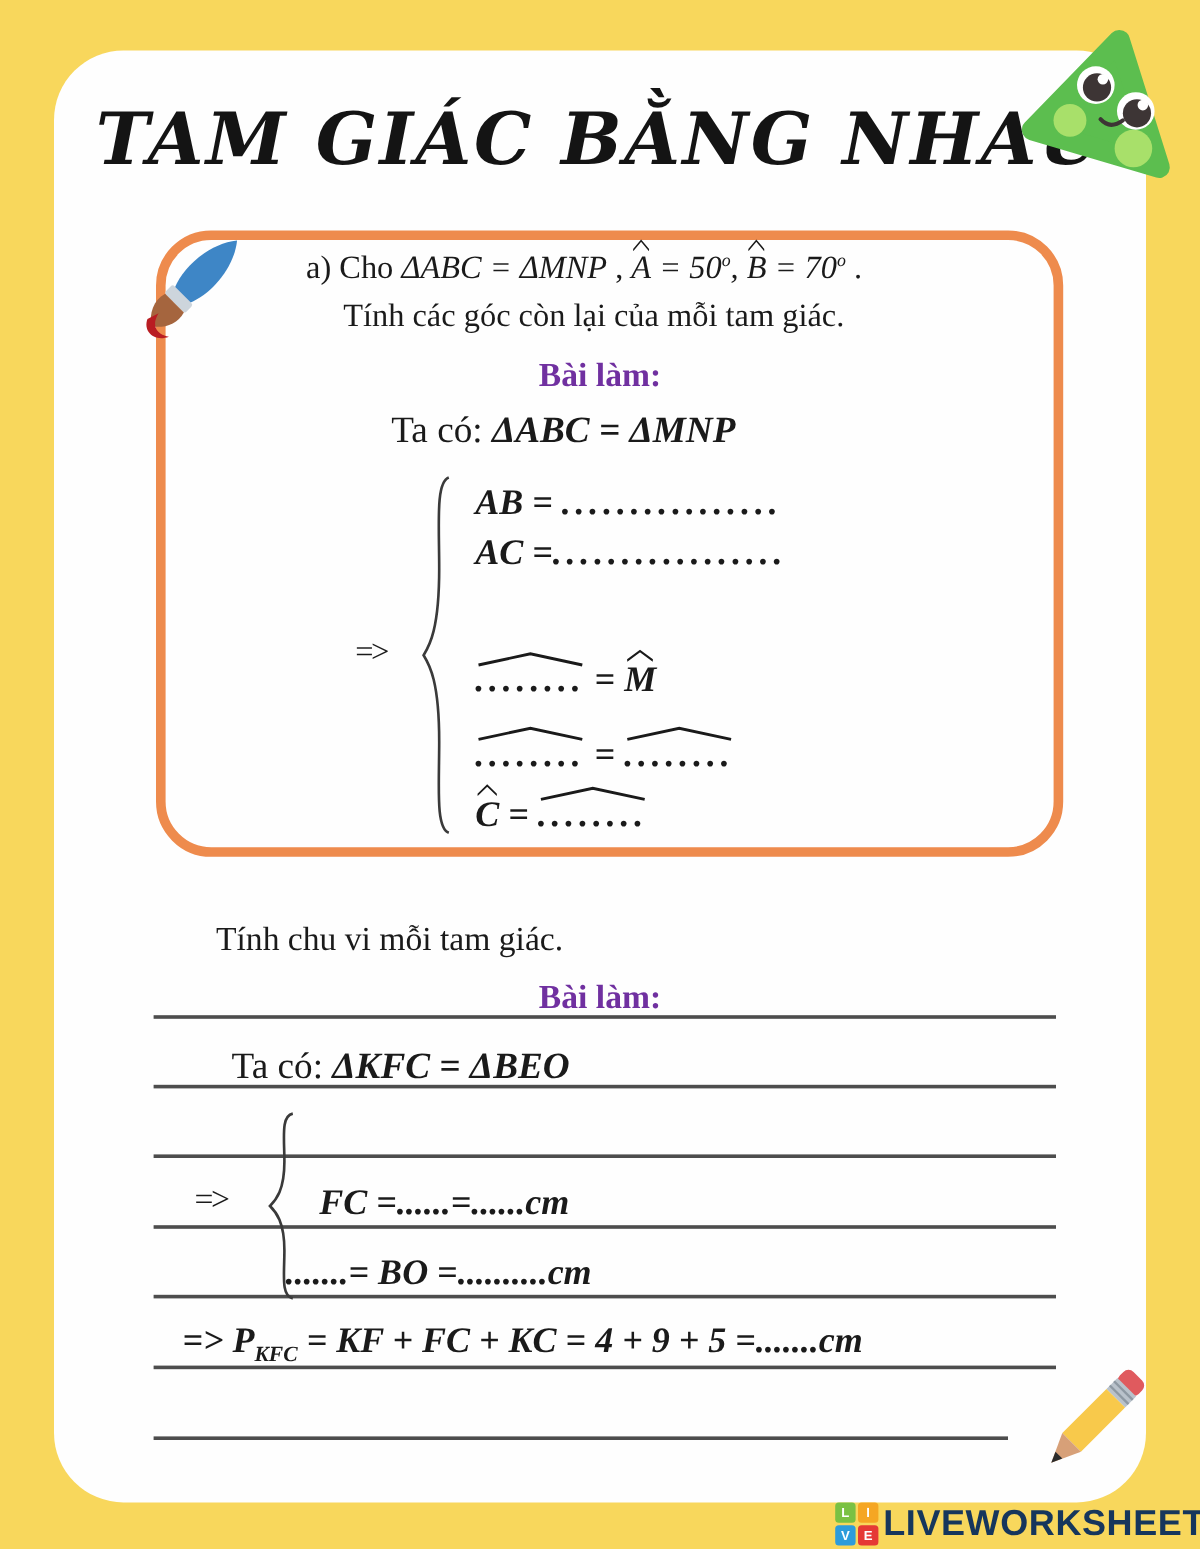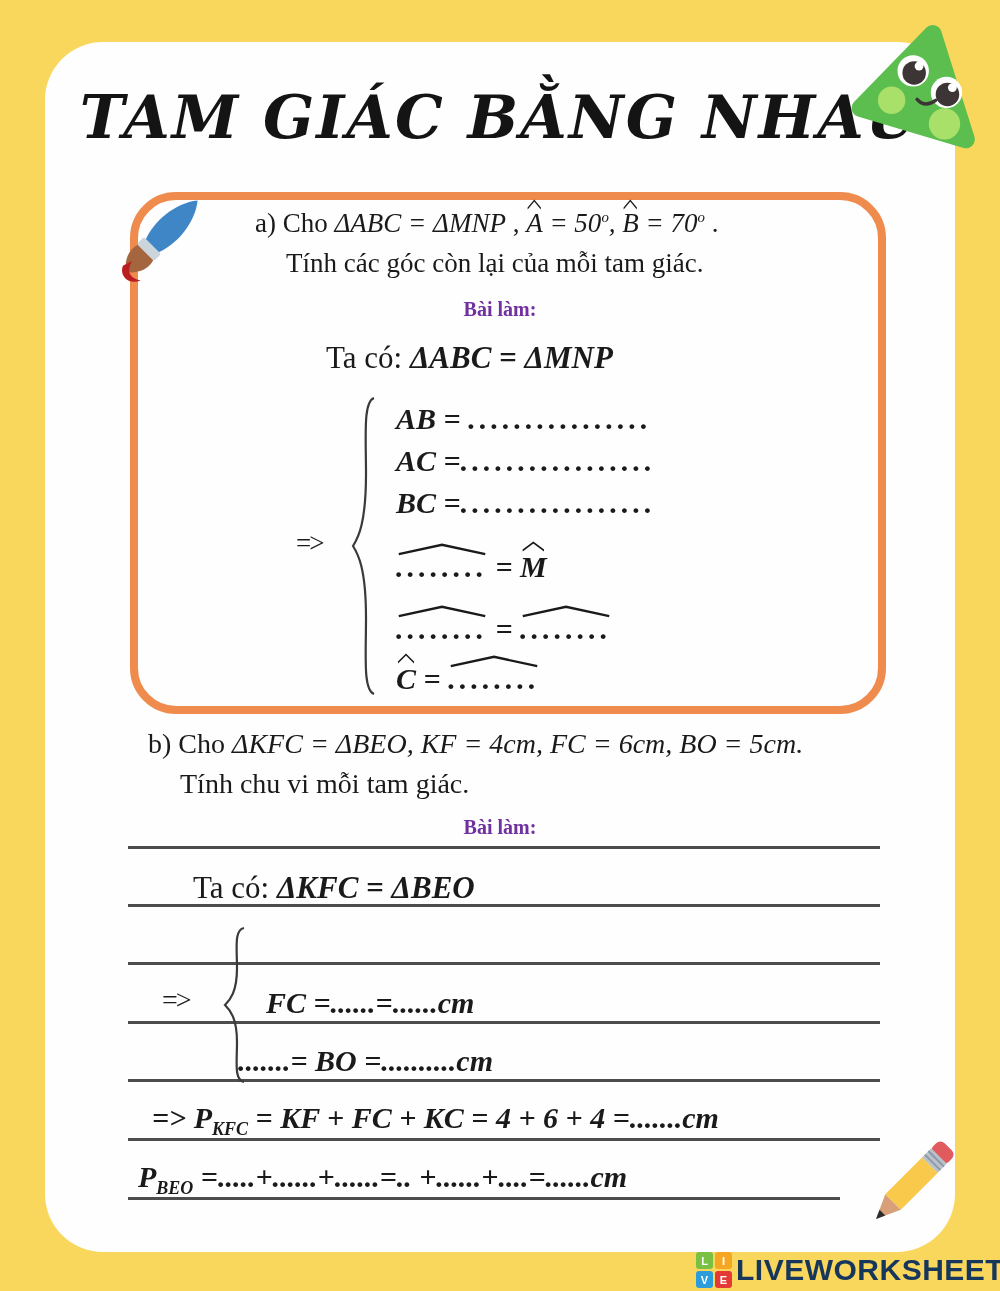--- a/index.html
+++ b/index.html
@@ -11,21 +11,21 @@
   .title{position:absolute;left:0;top:82px;width:1000px;text-align:center;
          font-family:"DejaVu Serif",serif;font-style:italic;font-weight:700;
          font-size:60px;letter-spacing:2px;color:#141414;white-space:nowrap;}
   
   .box-a{position:absolute;left:130px;top:192px;width:740px;height:506px;
          border:8px solid #EE8B4D;border-radius:46px;background:transparent;}
   
   .line{position:absolute;white-space:nowrap;}
   .up{font-style:normal;}
   .mi{font-style:italic;}
-  .heading{color:#7030A0;font-weight:700;font-size:20px;}
+  .heading{color:#7030A0;font-weight:700;font-size:28px;}
   .f27{font-size:27px;}
   .f28{font-size:28px;}
   .f31{font-size:31px;}
   .mrow{font-size:30px;font-style:italic;font-weight:600;}
   .dots{letter-spacing:4px;font-weight:600;}
   sup{font-size:0.55em;font-style:italic;}
   sub{font-size:0.6em;}
   
   .hatspan,.arcspan{position:relative;display:inline-block;}
   .hatsvg{position:absolute;top:-9px;left:0;width:100%;height:11px;}
@@ -102,23 +102,20 @@
   <svg class="brace" style="left:350px;top:396px;" width="26" height="300" viewBox="0 0 26 300">
     <path d="M24 2 C13 6 16 40 16 78 C16 128 8 142 3 150 C8 158 16 172 16 222 C16 260 13 294 24 298"></path>
   </svg>
 
   <div class="line mrow" style="left:396px;top:402px;">
     <span>AB = </span><span class="dots">................</span>
   </div>
   <div class="line mrow" style="left:396px;top:444px;">
     <span>AC =</span><span class="dots">.................</span>
   </div>
-  <div class="line mrow" style="left:396px;top:486px;">
-    <span>BC =</span><span class="dots">.................</span>
-  </div>
   <div class="line mrow" style="left:396px;top:550px;">
     <span class="arcspan"><svg class="arcsvg" viewBox="0 0 100 14" preserveAspectRatio="none">
           <path d="M3 12 L50 2 L97 12"></path>
         </svg><span class="dots">........</span></span><span> = </span><span class="hatspan"><svg class="hatsvg" viewBox="0 0 100 14" preserveAspectRatio="none">
           <path d="M10 12 L50 2 L90 12"></path>
         </svg><span>M</span></span>
   </div>
   <div class="line mrow" style="left:396px;top:612px;">
     <span class="arcspan"><svg class="arcsvg" viewBox="0 0 100 14" preserveAspectRatio="none">
           <path d="M3 12 L50 2 L97 12"></path>
@@ -127,23 +124,20 @@
         </svg><span class="dots">........</span></span>
   </div>
   <div class="line mrow" style="left:396px;top:662px;">
     <span class="hatspan"><svg class="hatsvg" viewBox="0 0 100 14" preserveAspectRatio="none">
           <path d="M10 12 L50 2 L90 12"></path>
         </svg><span>C</span></span><span> = </span><span class="arcspan"><svg class="arcsvg" viewBox="0 0 100 14" preserveAspectRatio="none">
           <path d="M3 12 L50 2 L97 12"></path>
         </svg><span class="dots">........</span></span>
   </div>
 
-  <div class="line f28" style="left:148px;top:728px;">
-    <span class="up">b) Cho </span><span class="mi">ΔKFC = ΔBEO, KF = 4cm, FC = 6cm, BO = 5cm.</span>
-  </div>
   <div class="line f28 up" style="left:180px;top:768px;">Tính chu vi mỗi tam giác.</div>
 
   <div class="line heading" style="left:130px;top:816px;width:740px;text-align:center;">Bài làm:</div>
 
   <div class="rule" style="top:846px;"></div>
   <div class="rule" style="top:904px;"></div>
   <div class="rule" style="top:962px;"></div>
   <div class="rule" style="top:1021px;"></div>
   <div class="rule" style="top:1079px;"></div>
   <div class="rule" style="top:1138px;"></div>
@@ -155,24 +149,21 @@
 
   <div class="line f28" style="left:162px;top:984px;letter-spacing:-2px;">=&gt;</div>
 
   <svg class="brace" style="left:222px;top:926px;" width="24" height="158" viewBox="0 0 24 158">
     <path d="M22 2 C12 4 15 22 15 42 C15 66 8 74 3 79 C8 84 15 92 15 116 C15 136 12 154 22 156"></path>
   </svg>
 
   <div class="line mrow" style="left:266px;top:986px;">FC =......=......cm</div>
   <div class="line mrow" style="left:238px;top:1044px;">.......= BO =..........cm</div>
   <div class="line mrow" style="left:152px;top:1101px;">
-    <span>=&gt; P</span><sub>KFC</sub><span> = KF + FC + KC = 4 + 6 + 4 =.......cm</span>
-  </div>
-  <div class="line mrow" style="left:138px;top:1160px;">
-    <span>P</span><sub>BEO</sub><span> =.....+......+......=.. +......+....=......cm</span>
+    <span>=&gt; P</span><sub>KFC</sub><span> = KF + FC + KC = 4 + 9 + 5 =.......cm</span>
   </div>
 
   <svg class="abs" style="left:850px;top:1122px;" width="120" height="126" viewBox="0 0 120 120">
     <g transform="rotate(45 60 60)">
       <rect x="49" y="6" width="22" height="16" rx="6" fill="#E05A5E"></rect>
       <rect x="49" y="19" width="22" height="13" fill="#B9C2CB"></rect>
       <rect x="49" y="22" width="22" height="2" fill="#8E99A3"></rect>
       <rect x="49" y="27" width="22" height="2" fill="#8E99A3"></rect>
       <rect x="49" y="32" width="22" height="52" fill="#F8C94B"></rect>
       <path d="M49 84 L71 84 L60 108 Z" fill="#D7A078"></path>

